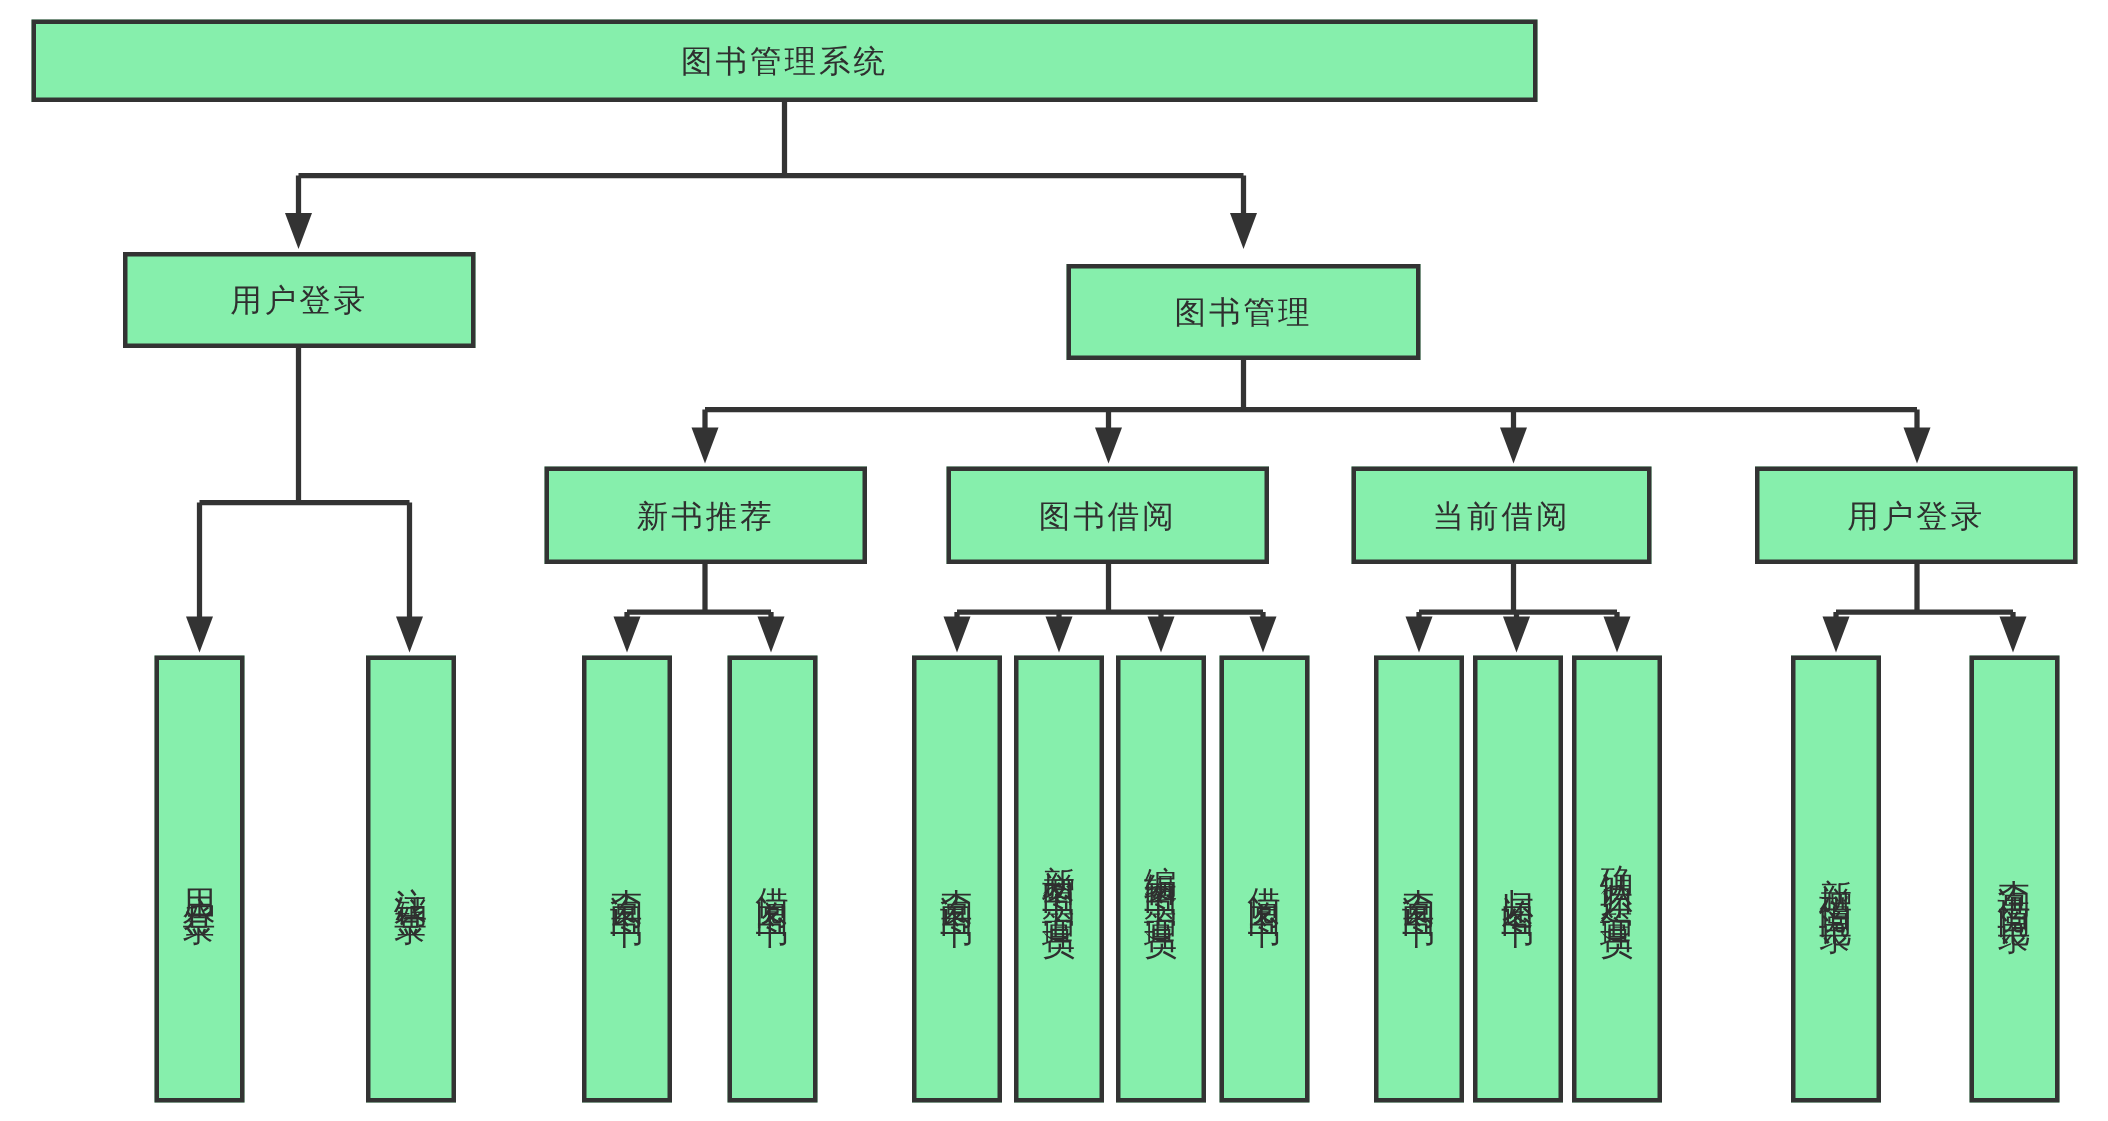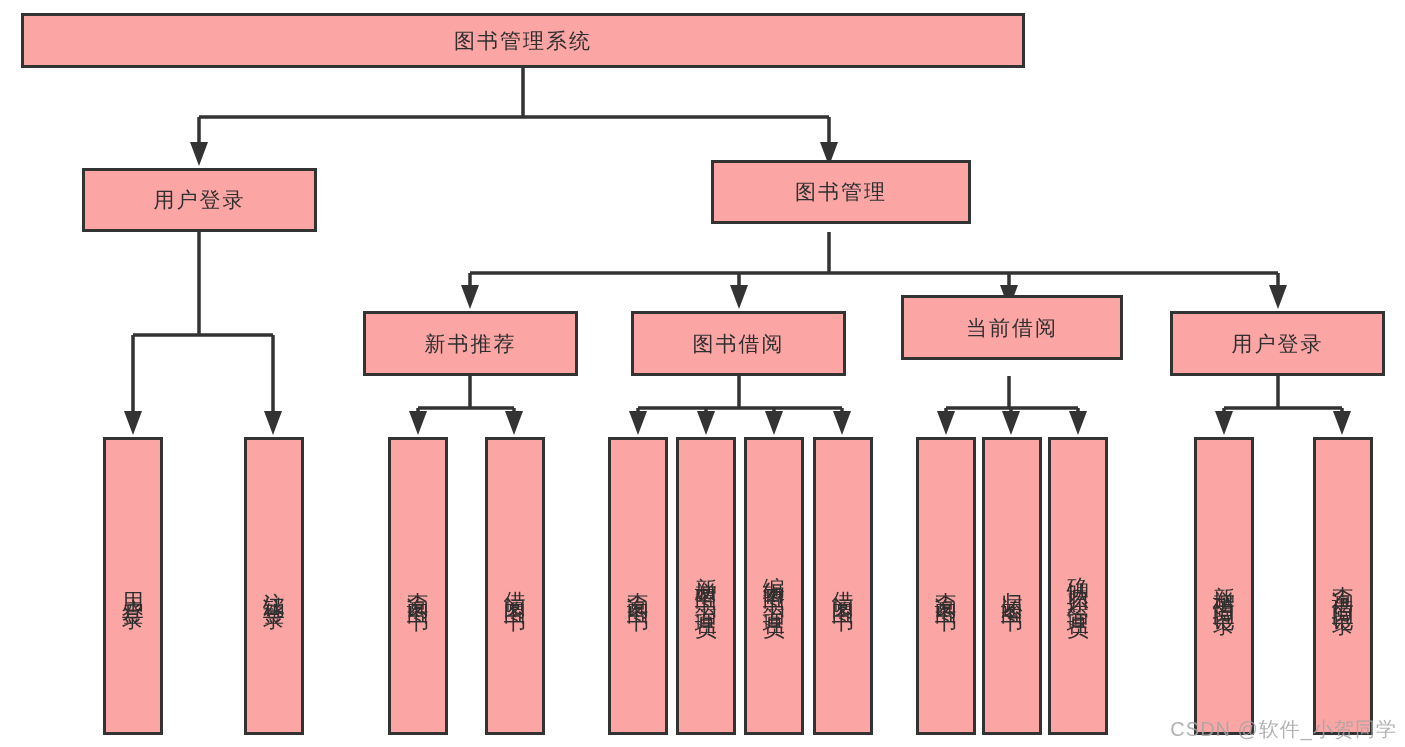--- a/index.html
+++ b/index.html
@@ -4,21 +4,21 @@
 <style>
   * { box-sizing: border-box; }
   html, body { margin: 0; padding: 0; background: #ffffff; }
   .canvas {
     position: relative; width: 1405px; height: 747px;
     background: #ffffff; overflow: hidden;
     font-family: "Liberation Sans", sans-serif; color: #2f2f2f;
   }
   .connectors { position: absolute; left: 0; top: 0; width: 1405px; height: 747px; }
   .node {
-    position: absolute; background: #fca5a5; border: 3px solid #333333;
+    position: absolute; background: #86efac; border: 3px solid #333333;
     display: flex; align-items: center; justify-content: center;
   }
   .node.h span { font-size: 21px; letter-spacing: 2px; white-space: nowrap; }
   .node.v span {
     writing-mode: vertical-rl; text-orientation: mixed;
     font-size: 22px; letter-spacing: 6px; line-height: 1.15; white-space: nowrap;
   }
   .watermark {
     position: absolute; right: 8px; bottom: 4px; z-index: 5;
     font-size: 20px; letter-spacing: 1px; color: rgba(165,165,165,0.85);
@@ -70,31 +70,31 @@
     </g>
   </svg>
 
   <div class="node h" style="left:21px;top:13px;width:1004px;height:55px">
     <span>图书管理系统</span>
   </div>
 
   <div class="node h" style="left:82px;top:168px;width:235px;height:64px">
     <span>用户登录</span>
   </div>
-  <div class="node h" style="left:711px;top:160px;width:260px;height:64px">
+  <div class="node h" style="left:711px;top:176px;width:236px;height:64px">
     <span>图书管理</span>
   </div>
 
   <div class="node h" style="left:631px;top:311px;width:215px;height:65px">
     <span>图书借阅</span>
   </div>
   <div class="node h" style="left:363px;top:311px;width:215px;height:65px">
     <span>新书推荐</span>
   </div>
-  <div class="node h" style="left:901px;top:295px;width:222px;height:65px">
+  <div class="node h" style="left:901px;top:311px;width:200px;height:65px">
     <span>当前借阅</span>
   </div>
   <div class="node h" style="left:1170px;top:311px;width:215px;height:65px">
     <span>用户登录</span>
   </div>
 
   <div class="node v" style="left:103px;top:437px;width:60px;height:298px">
     <span>用户登录</span>
   </div>
   <div class="node v" style="left:244px;top:437px;width:60px;height:298px">
@@ -131,14 +131,13 @@
     <span>确认归还（管理员）</span>
   </div>
 
   <div class="node v" style="left:1194px;top:437px;width:60px;height:298px">
     <span>新增借阅记录</span>
   </div>
   <div class="node v" style="left:1313px;top:437px;width:60px;height:298px">
     <span>查询借阅记录</span>
   </div>
 
-  <div class="watermark">CSDN @软件_小贺同学</div>
 </div>
 
 </body></html>

